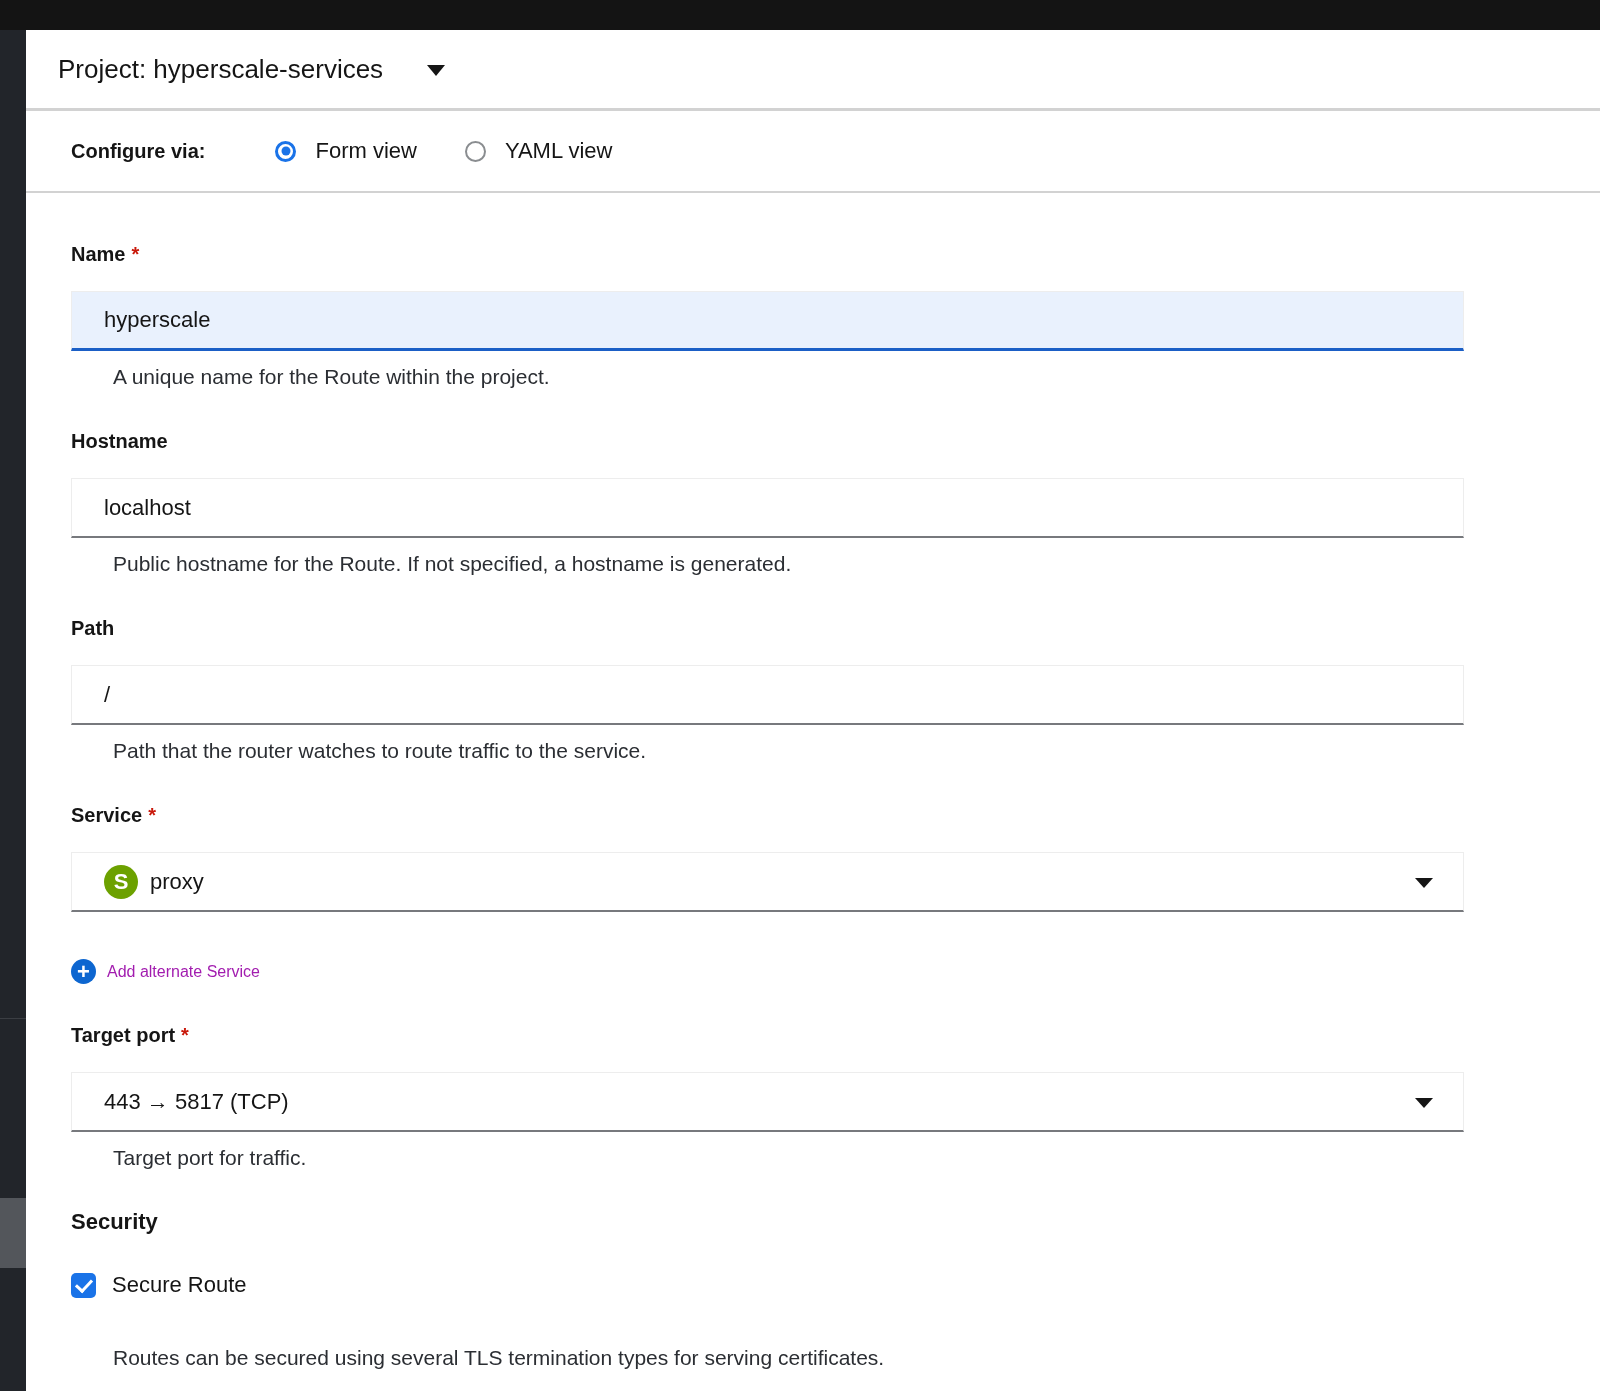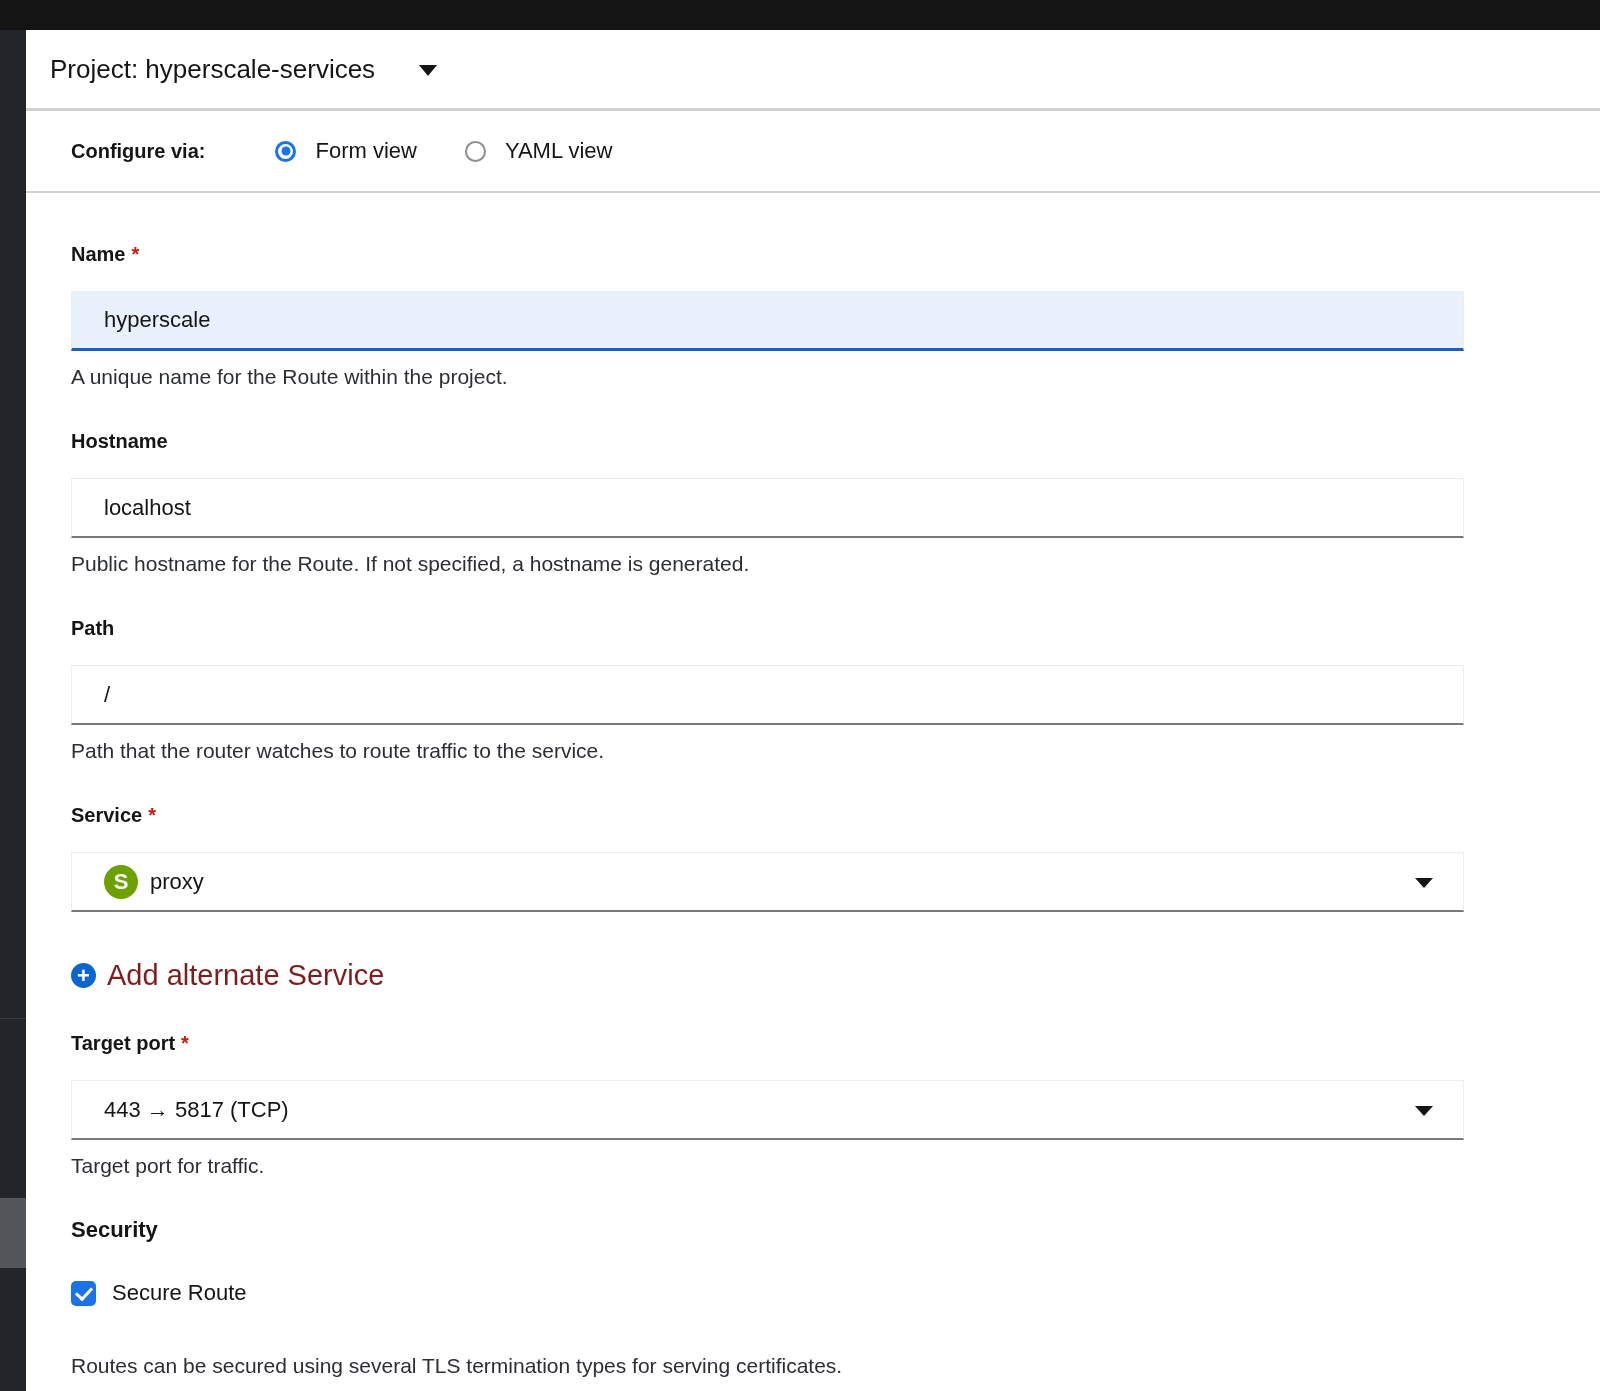--- a/index.html
+++ b/index.html
@@ -28,21 +28,21 @@
     position: absolute; top: 1168px; left: 0; width: 26px; height: 70px;
     background: #53565b;
   }
 
   .content { position: absolute; top: 30px; left: 26px; width: 1574px; }
 
   
   .project-bar {
     height: 81px; background: #fff;
     border-bottom: 3px solid #d2d2d2;
-    display: flex; align-items: center; padding-left: 24px;
+    display: flex; align-items: center; padding-left: 32px;
   }
   .project-select { display: flex; align-items: center; cursor: pointer; }
   .project-select .label { font-size: 26px; color: #151515; }
   .caret-down {
     width: 0; height: 0; margin-left: 44px; margin-top: 3px;
     border-left: 9px solid transparent; border-right: 9px solid transparent;
     border-top: 11px solid #151515;
   }
 
   
@@ -78,21 +78,21 @@
     border-bottom: 2px solid #77797d;
     font-family: "Liberation Sans", sans-serif;
     font-size: 22px; color: #151515;
     padding: 0 32px;
     display: block;
   }
   .text-input.autofilled {
     background: #e9f1fd;
     border-bottom: 3px solid #1b5fc6;
   }
-  .helper { font-size: 21px; line-height: 28px; margin-top: 12px; color: #2b2e33; }
+  .helper { font-size: 21px; line-height: 28px; margin-top: 12px; color: #2b2e33; margin-left: 42px; }
 
   .select-toggle {
     display: flex; align-items: center; cursor: pointer; position: relative;
   }
   .select-caret {
     position: absolute; right: 30px; top: 50%; margin-top: -4px;
     width: 0; height: 0;
     border-left: 9px solid transparent; border-right: 9px solid transparent;
     border-top: 10px solid #151515;
   }
@@ -105,21 +105,21 @@
 
   
   .link-row {
     display: flex; align-items: center; margin: 47px 0 38px 0; cursor: pointer;
   }
   .plus-circle {
     width: 25px; height: 25px; border-radius: 50%; background: #0d66d0;
     color: #fff; display: flex; align-items: center; justify-content: center;
     font-size: 22px; font-weight: 700; line-height: 1; margin-right: 11px; flex: none;
   }
-  .link-text { color: #7f1d1d; font-size: 29px; }
+  .link-text { color: #a21caf; font-size: 16px; }
 
   
   .section-heading { font-size: 22px; font-weight: 700; line-height: 28px; margin-bottom: 36px; }
   .checkbox-row { display: flex; align-items: center; margin-bottom: 9px; cursor: pointer; }
   .checkbox {
     width: 25px; height: 25px; border-radius: 5px; background: #1a73e8;
     position: relative; margin-right: 16px; flex: none;
   }
   .checkbox::after {
     content: ""; position: absolute; left: 8px; top: 3px;

